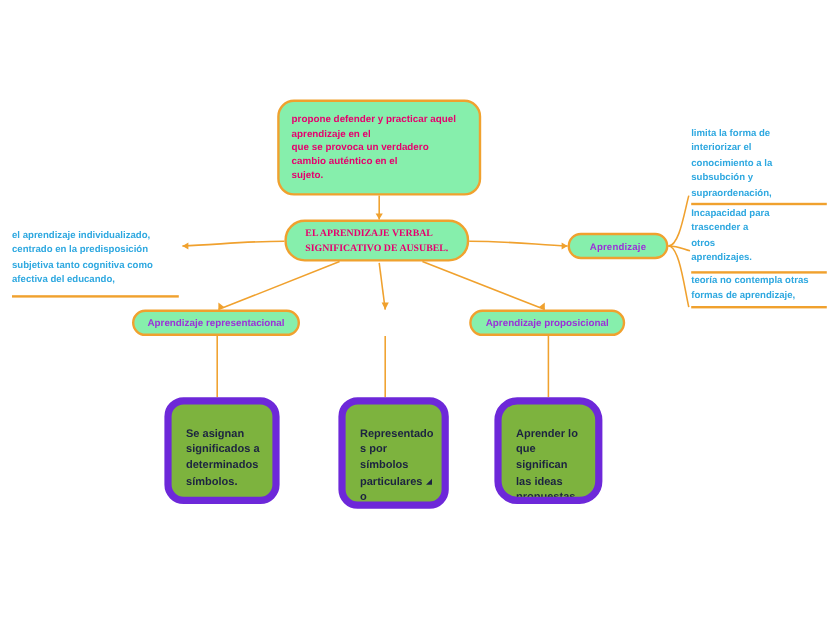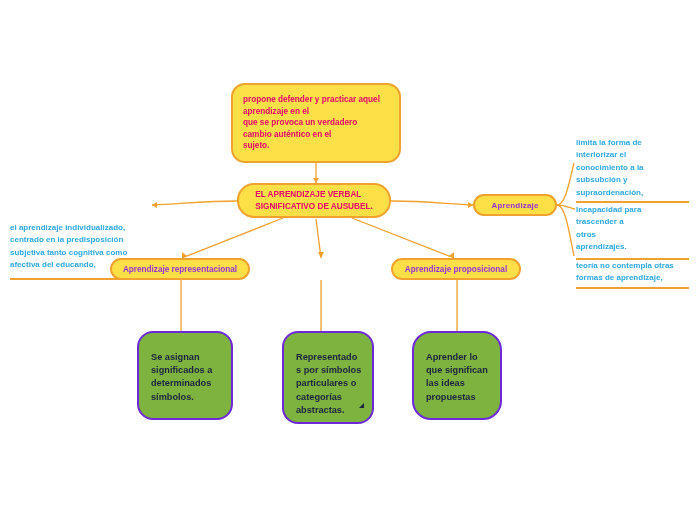--- a/index.html
+++ b/index.html
@@ -25,21 +25,21 @@
     width: 697px;
     height: 520px;
     pointer-events: none;
   }
 
   
   .node {
     position: absolute;
     box-sizing: border-box;
     border: 2px solid #F0A12E;
-    background: #fde047;
+    background: #86efac;
     display: flex;
     align-items: center;
     justify-content: center;
     text-align: center;
   }
   .node.pill {
     border-radius: 40px;
   }
 
   .node-top {
@@ -61,20 +61,21 @@
     white-space: pre-line;
   }
 
   .node-center {
     left: 237px;
     top: 183px;
     width: 154px;
     height: 35px;
     border-radius: 17px;
     padding: 0 6px;
+    font-family: Liberation Serif, serif;
   }
   .node-center .txt {
     color: #E6006E;
     font-size: 8.2px;
     font-weight: bold;
     line-height: 11.4px;
     text-align: left;
     white-space: pre-line;
   }
 
@@ -106,21 +107,21 @@
   }
   .branch-1 { left: 110px; width: 140px; }
   .branch-2 { left: 264px; width: 115px; }
   .branch-3 { left: 391px; width: 130px; }
 
   
   .leaf {
     position: absolute;
     box-sizing: border-box;
     background: #7DB33E;
-    border: 2px solid #6d28d9;
+    border: 6px solid #6d28d9;
     border-radius: 16px;
     padding: 18px 8px 6px 12px;
     overflow: hidden;
   }
   .leaf .txt {
     color: #1C2340;
     font-size: 9.2px;
     font-weight: bold;
     line-height: 13.2px;
     text-align: left;
@@ -136,21 +137,20 @@
     bottom: 14px;
     width: 0;
     height: 0;
     border-left: 5px solid transparent;
     border-bottom: 5px solid #1C2340;
   }
 
   
   .freetext {
     position: absolute;
-    margin-top: 32px;
   }
   .freetext .txt {
     color: #2EA8E0;
     font-size: 8px;
     font-weight: bold;
     line-height: 12.4px;
     text-align: left;
     white-space: pre-line;
   }
   .freetext .rule {

